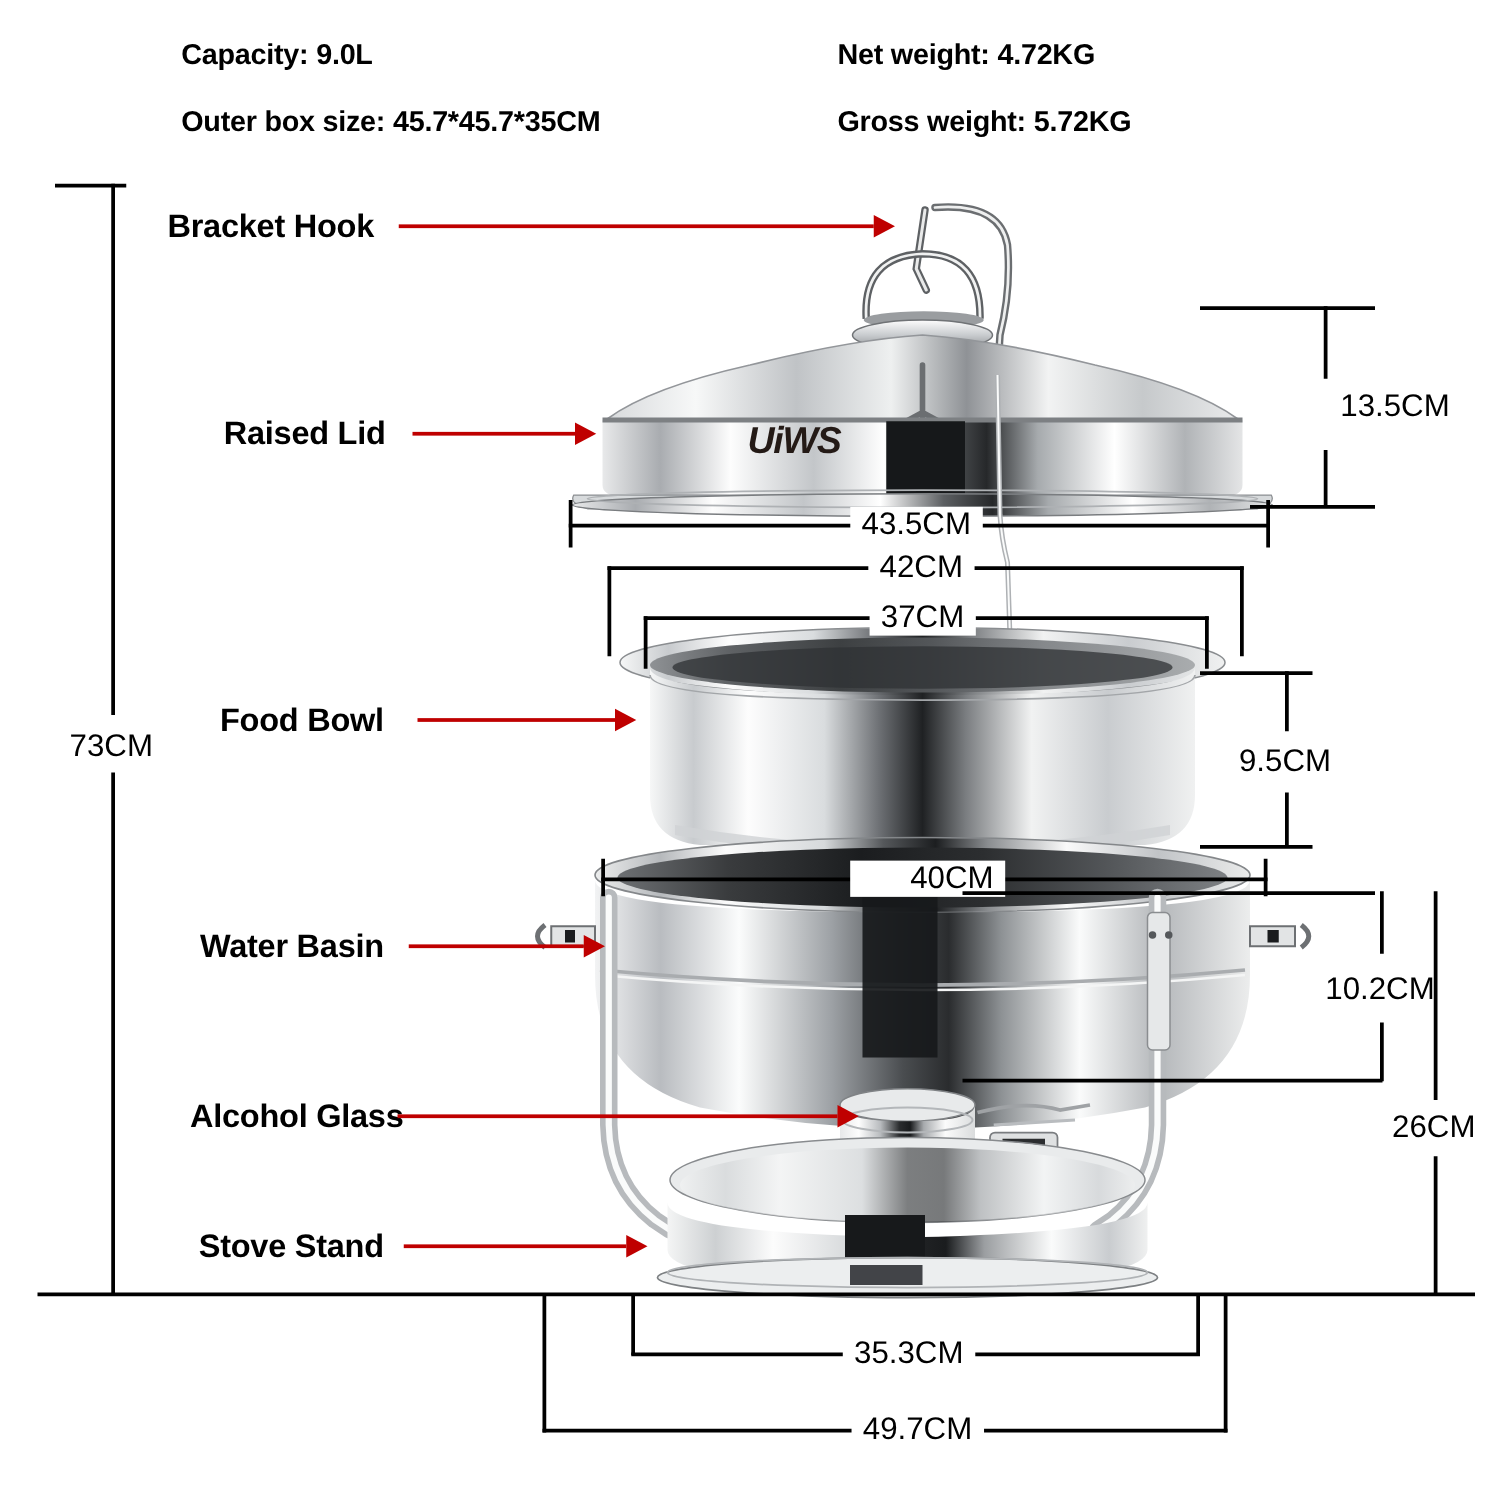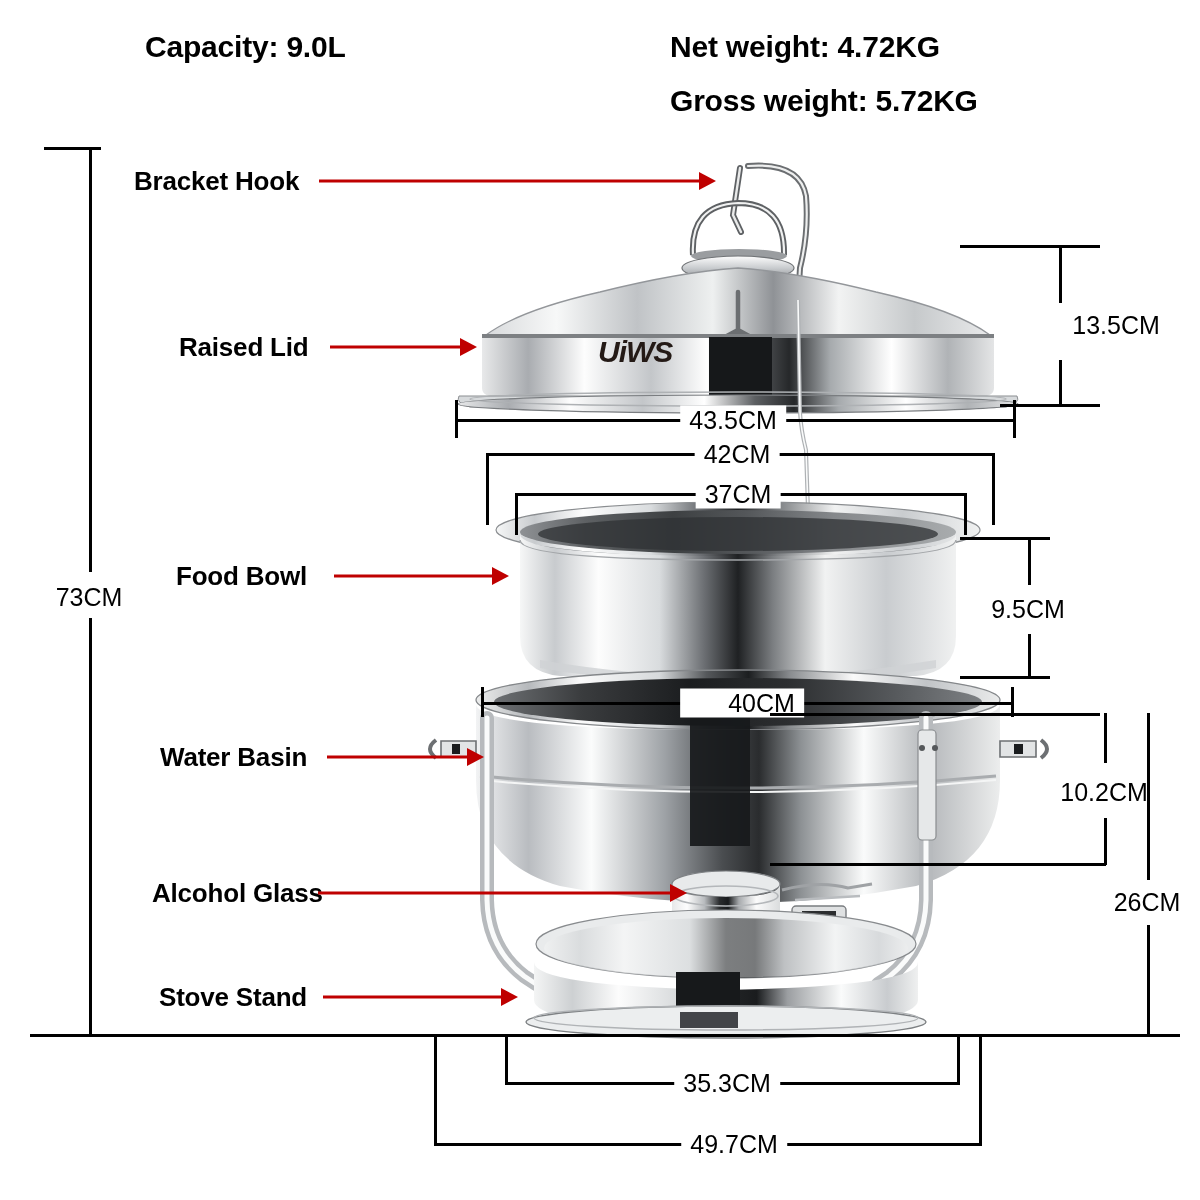--- a/index.html
+++ b/index.html
@@ -12,21 +12,21 @@
     width: 1200px;
     height: 1200px;
     background: #ffffff;
     font-family: "Liberation Sans", sans-serif;
     overflow: hidden;
   }
 
   
   .spec {
     position: absolute;
-    font-size: 30px;
+    font-size: 23px;
     font-weight: 600;
     color: #000000;
     white-space: nowrap;
     letter-spacing: -0.2px;
   }
 
   
   .callout-label {
     position: absolute;
     font-size: 26px;
@@ -91,20 +91,21 @@
     font-style: italic;
   }
 </style>
 </head>
 <body>
 
 <div id="page">
 
   <div class="spec" style="left:145px; top:30px;">Capacity: 9.0L</div>
   <div class="spec" style="left:670px; top:30px;">Net weight: 4.72KG</div>
+  <div class="spec" style="left:145px; top:84px;">Outer box size: 45.7*45.7*35CM</div>
   <div class="spec" style="left:670px; top:84px;">Gross weight: 5.72KG</div>
 
   <svg id="product" viewBox="0 0 1200 1200">
     <defs>
       <linearGradient id="steelH" x1="0" y1="0" x2="1" y2="0">
         <stop offset="0" stop-color="#f2f3f4"></stop>
         <stop offset="0.10" stop-color="#b9bcc0"></stop>
         <stop offset="0.22" stop-color="#fbfcfc"></stop>
         <stop offset="0.36" stop-color="#9ea2a6"></stop>
         <stop offset="0.47" stop-color="#4a4d50"></stop>

